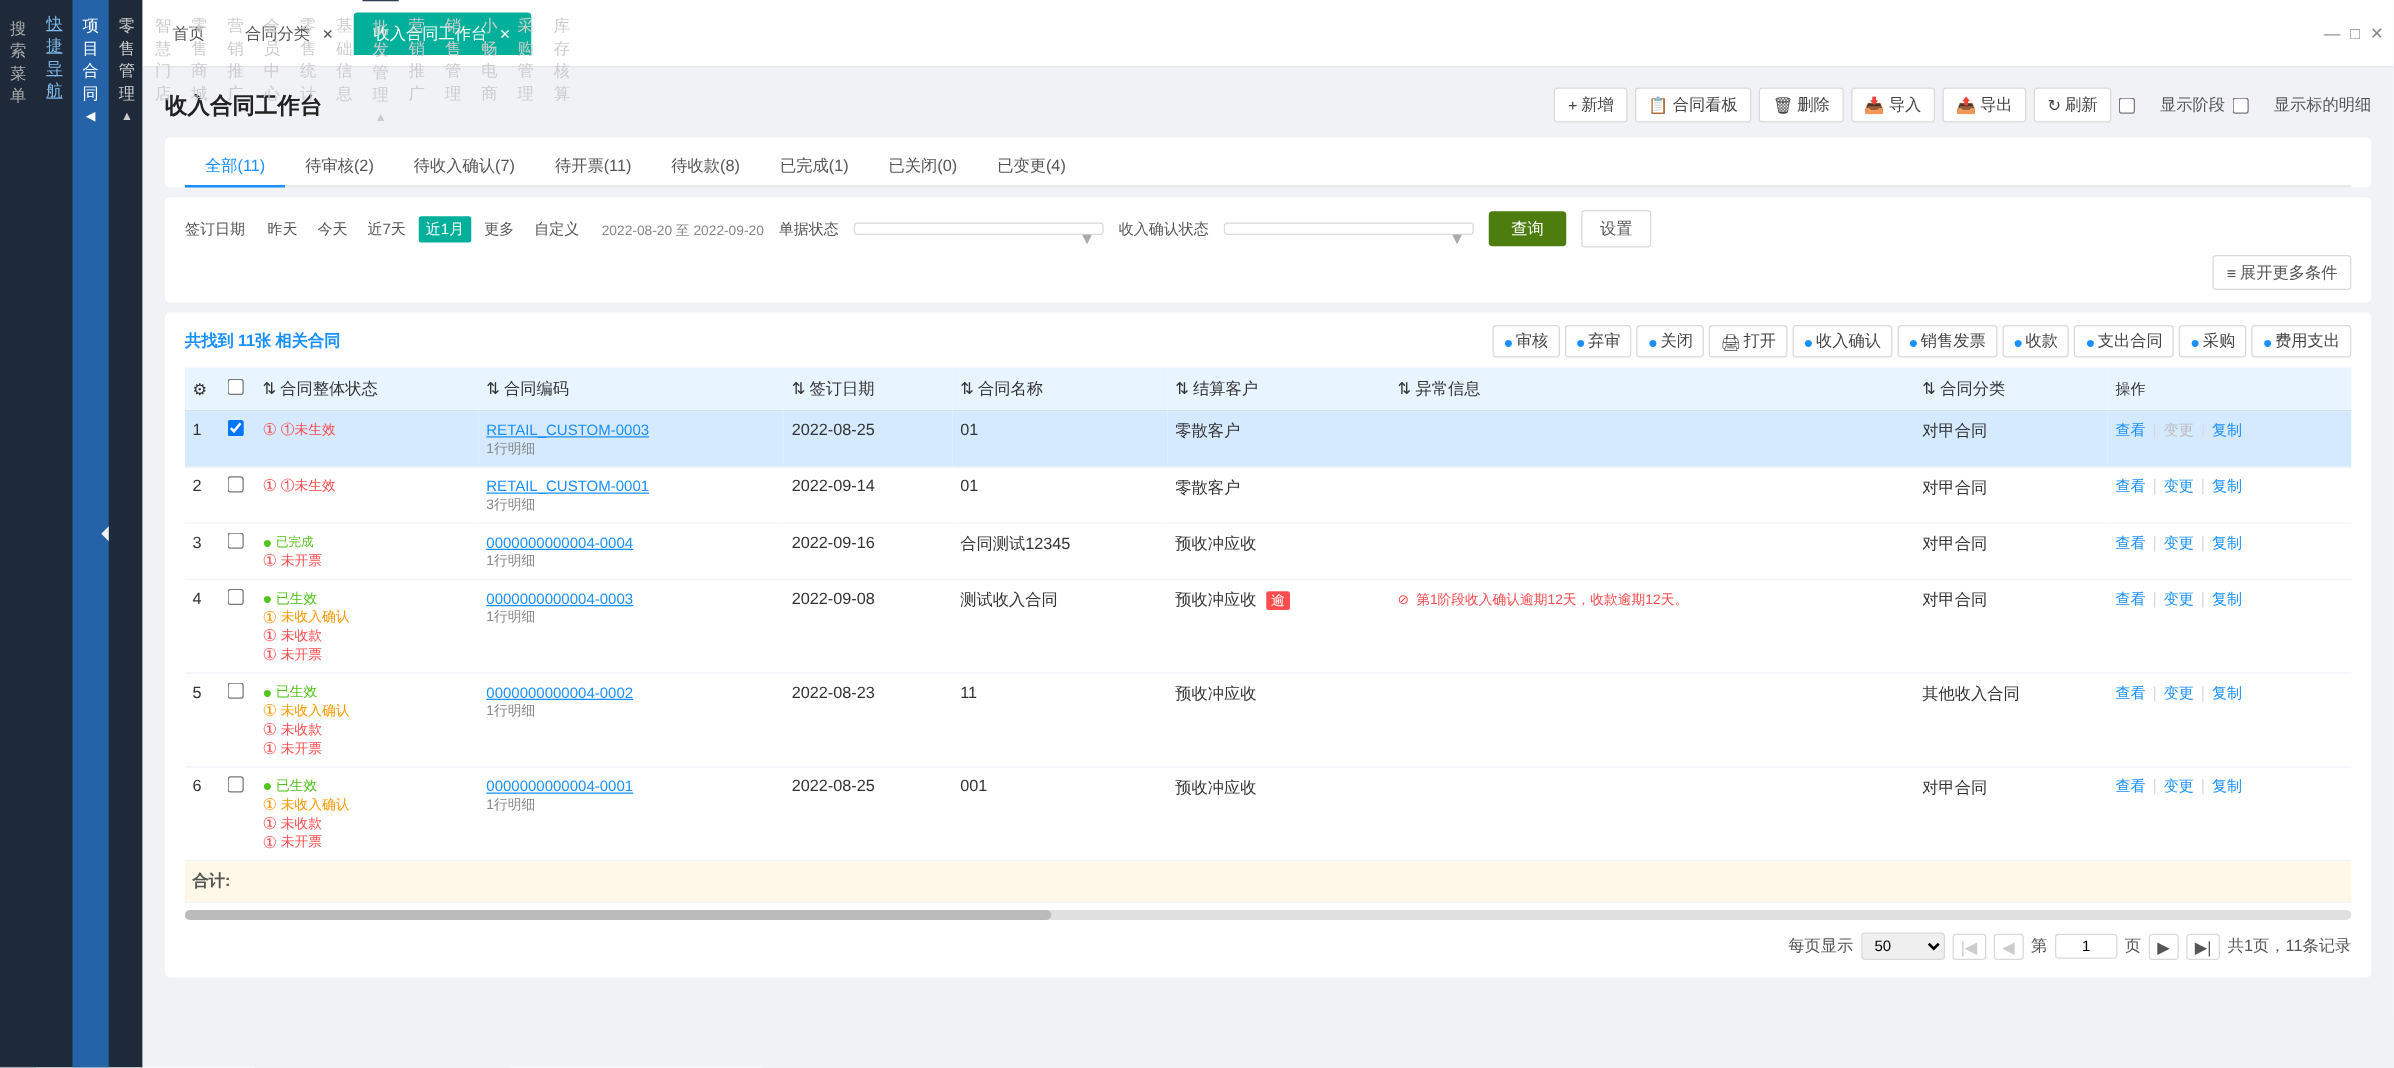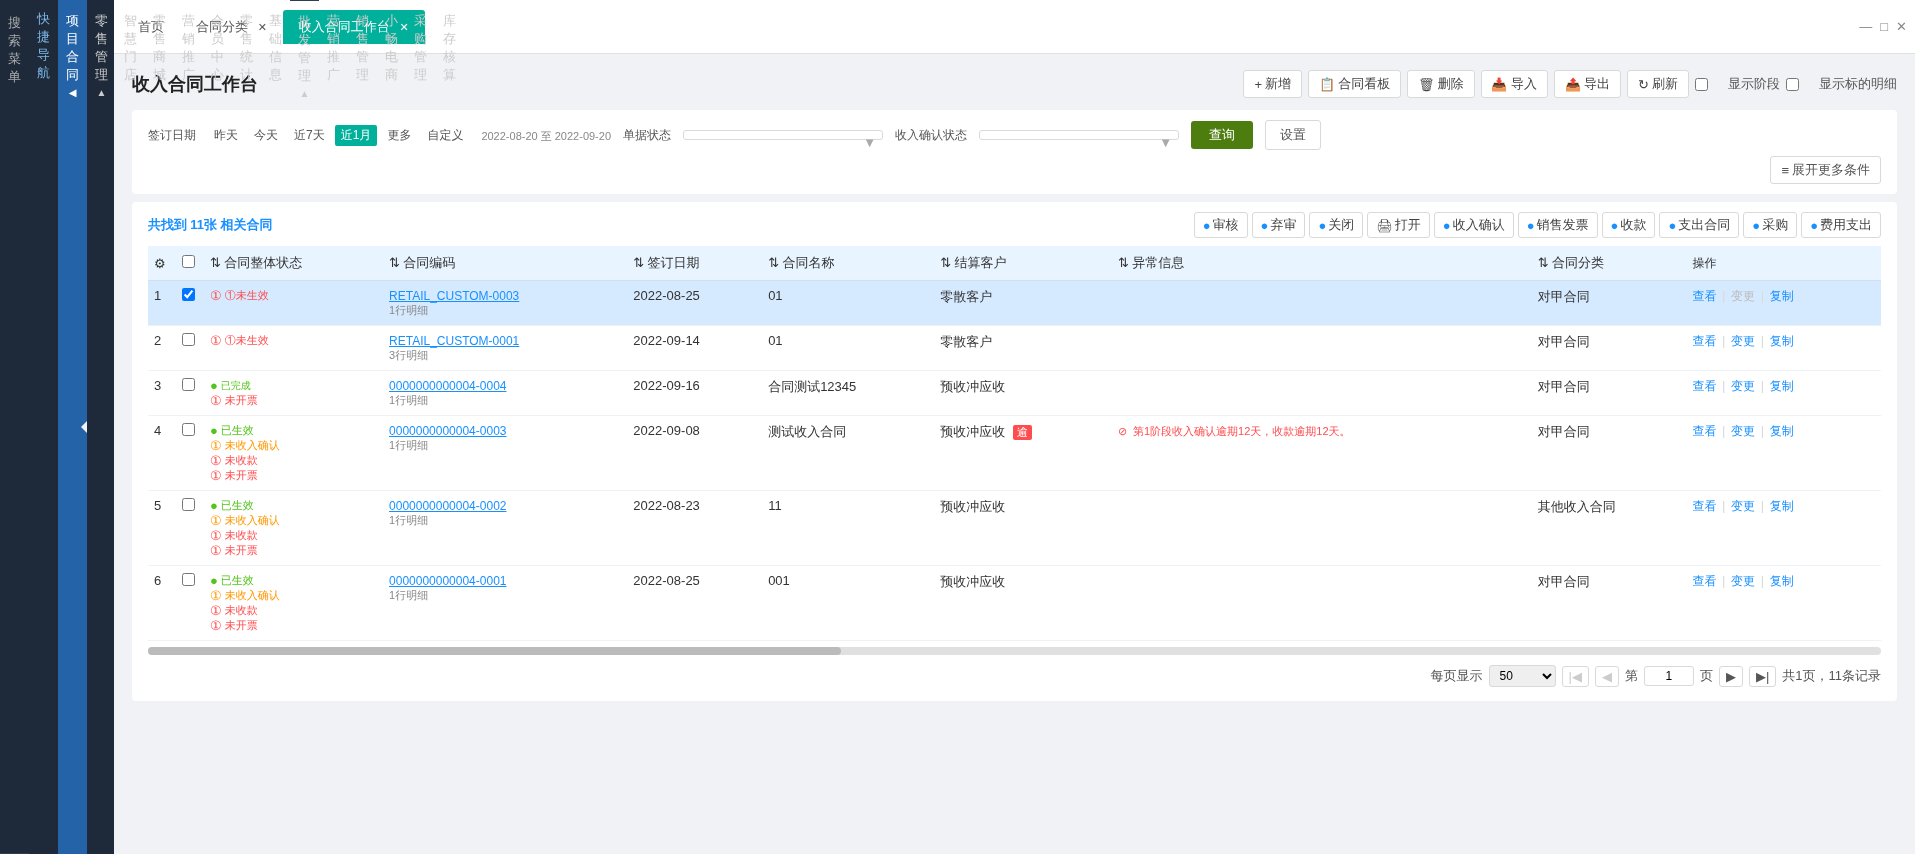--- a/index.html
+++ b/index.html
@@ -1,21 +1,21 @@
 <!DOCTYPE html>
 <html><head>
   <meta charset="utf-8">
   <style>
     * { box-sizing: border-box; margin: 0; padding: 0; font-family: "Microsoft YaHei", "PingFang SC", Arial, sans-serif; font-size: 13px; }
     body { background: #f0f2f5; display: flex; height: 854px; overflow: hidden; }
 
     
     .sidebar { width: 114px; background: #1e2a3a; color: #ccc; display: flex; flex-direction: row; height: 100%; }
     .sidebar-search { padding: 14px 8px; color: #aaa; font-size: 13px; text-align: center; border-bottom: 1px solid #2d3e50; cursor: pointer; }
-    .sidebar-nav { padding: 10px 8px; font-size: 13px; color: #7eb8e8; text-align: center; cursor: pointer; }
+    .sidebar-nav { padding: 10px 8px; font-size: 13px; color: #7eb8e8; text-align: center; cursor: pointer; text-decoration: underline; }
     .sidebar-item { padding: 12px 8px; text-align: center; color: #ccc; cursor: pointer; position: relative; font-size: 13px; }
     .sidebar-item.active { background: #2563a8; color: #fff; }
     .sidebar-item.active::after { content: ''; position: absolute; right: 0; top: 50%; transform: translateY(-50%); border: 6px solid transparent; border-right: 6px solid #f0f2f5; }
     .sidebar-bottom { margin-top: auto; padding: 12px 8px; text-align: center; color: #aaa; cursor: pointer; border-top: 1px solid #2d3e50; }
 
     
     .main { flex: 1; display: flex; flex-direction: column; overflow: hidden; }
 
     
     .tabs-bar { background: #fff; display: flex; align-items: center; border-bottom: 1px solid #e0e0e0; padding: 0 8px; height: 54px; }
@@ -204,20 +204,32 @@
           <input type="checkbox" style="">
           <span>显示阶段</span>
         </label>
         <label class="checkbox-label">
           <input type="checkbox" style="">
           <span>显示标的明细</span>
         </label>
       </div>
     </div>
 
+    <div class="filter-tabs">
+      <div class="filter-tab-row">
+        <div class="filter-tab active">全部(11)</div>
+        <div class="filter-tab">待审核(2)</div>
+        <div class="filter-tab">待收入确认(7)</div>
+        <div class="filter-tab">待开票(11)</div>
+        <div class="filter-tab">待收款(8)</div>
+        <div class="filter-tab">已完成(1)</div>
+        <div class="filter-tab">已关闭(0)</div>
+        <div class="filter-tab">已变更(4)</div>
+      </div>
+    </div>
 
     <div class="filter-form">
       <div class="filter-row">
         <span class="filter-label">签订日期</span>
         <div class="date-shortcuts">
           <span class="date-btn">昨天</span>
           <span class="date-btn">今天</span>
           <span class="date-btn">近7天</span>
           <span class="date-btn active">近1月</span>
           <span class="date-btn">更多</span>
@@ -544,20 +556,23 @@
             <td>对甲合同</td>
             <td>
               <span class="op-link">查看</span>
               <span class="op-sep">|</span>
               <span class="op-link">变更</span>
               <span class="op-sep">|</span>
               <span class="op-link">复制</span>
             </td>
           </tr>
 
+          <tr class="total-row">
+            <td colspan="10">合计:</td>
+          </tr>
         </tbody>
       </table>
 
       <div class="scroll-bar-hint">
         <div class="scroll-bar-thumb"></div>
       </div>
 
       <div class="pagination">
         <span>每页显示</span>
         <select class="page-count-select">

